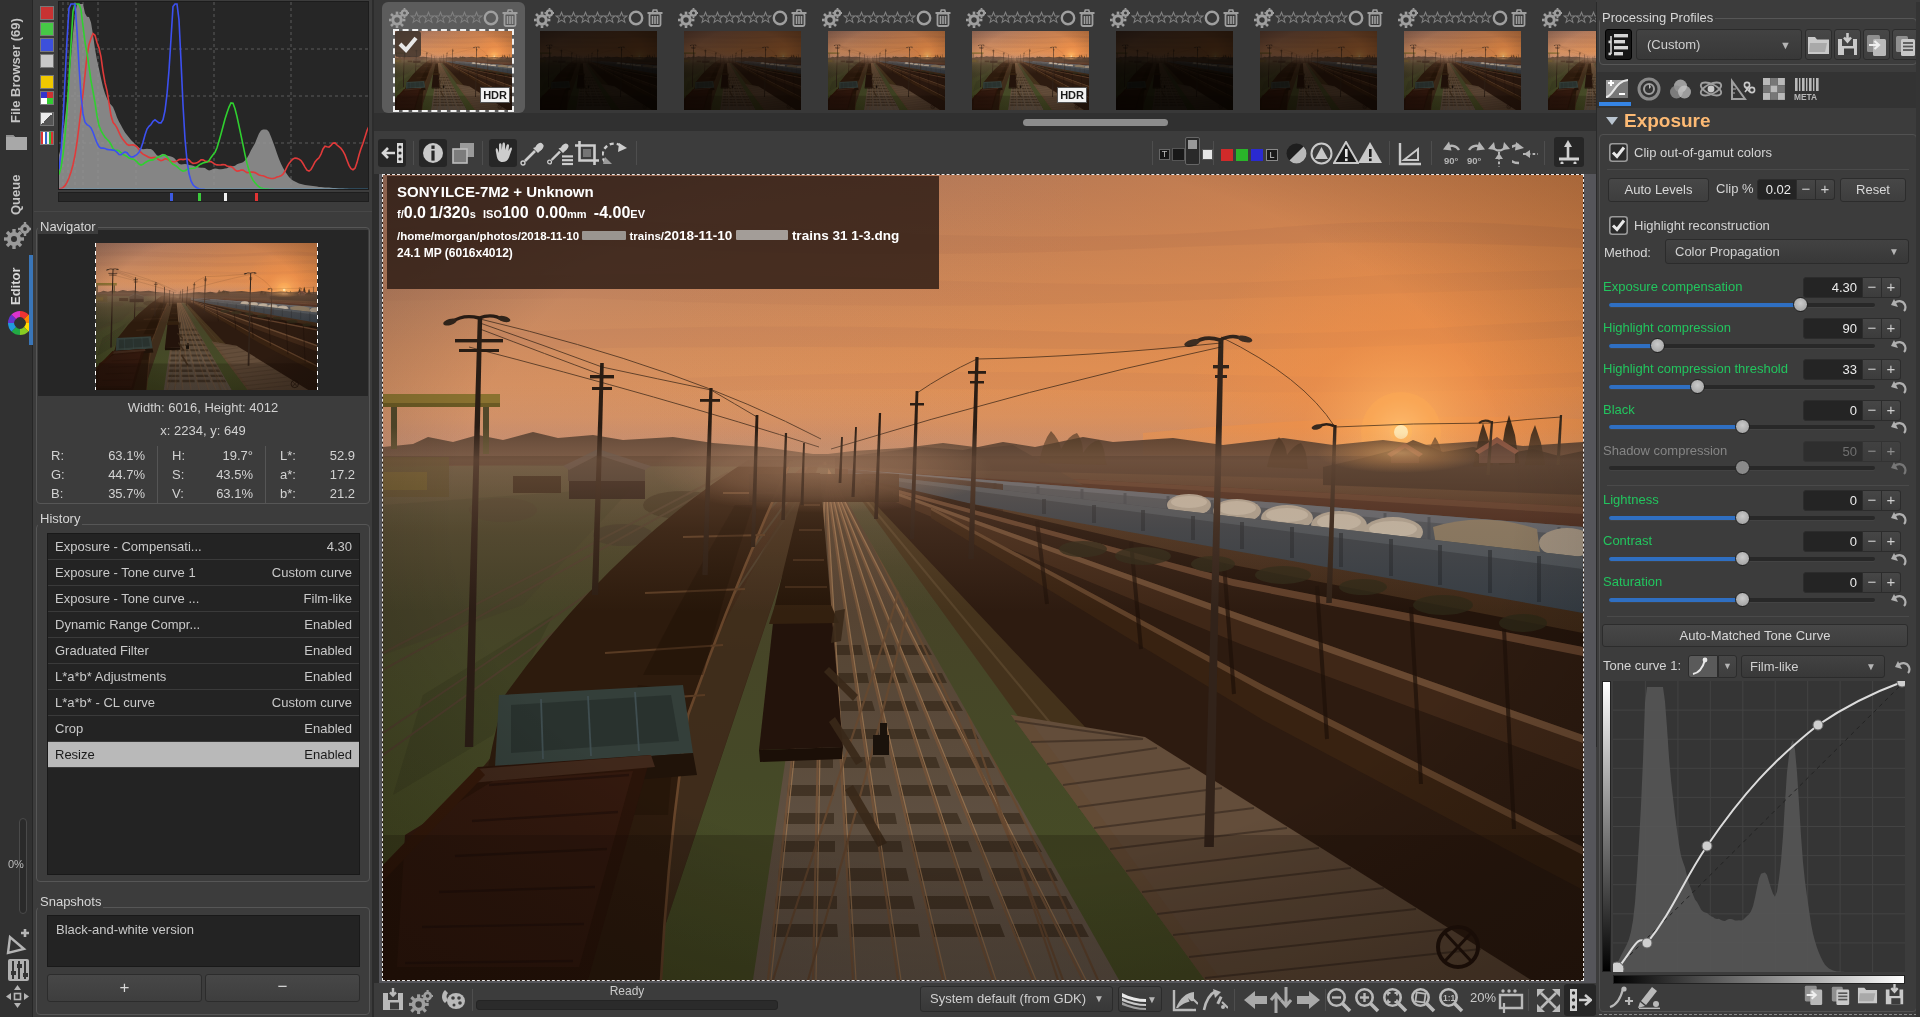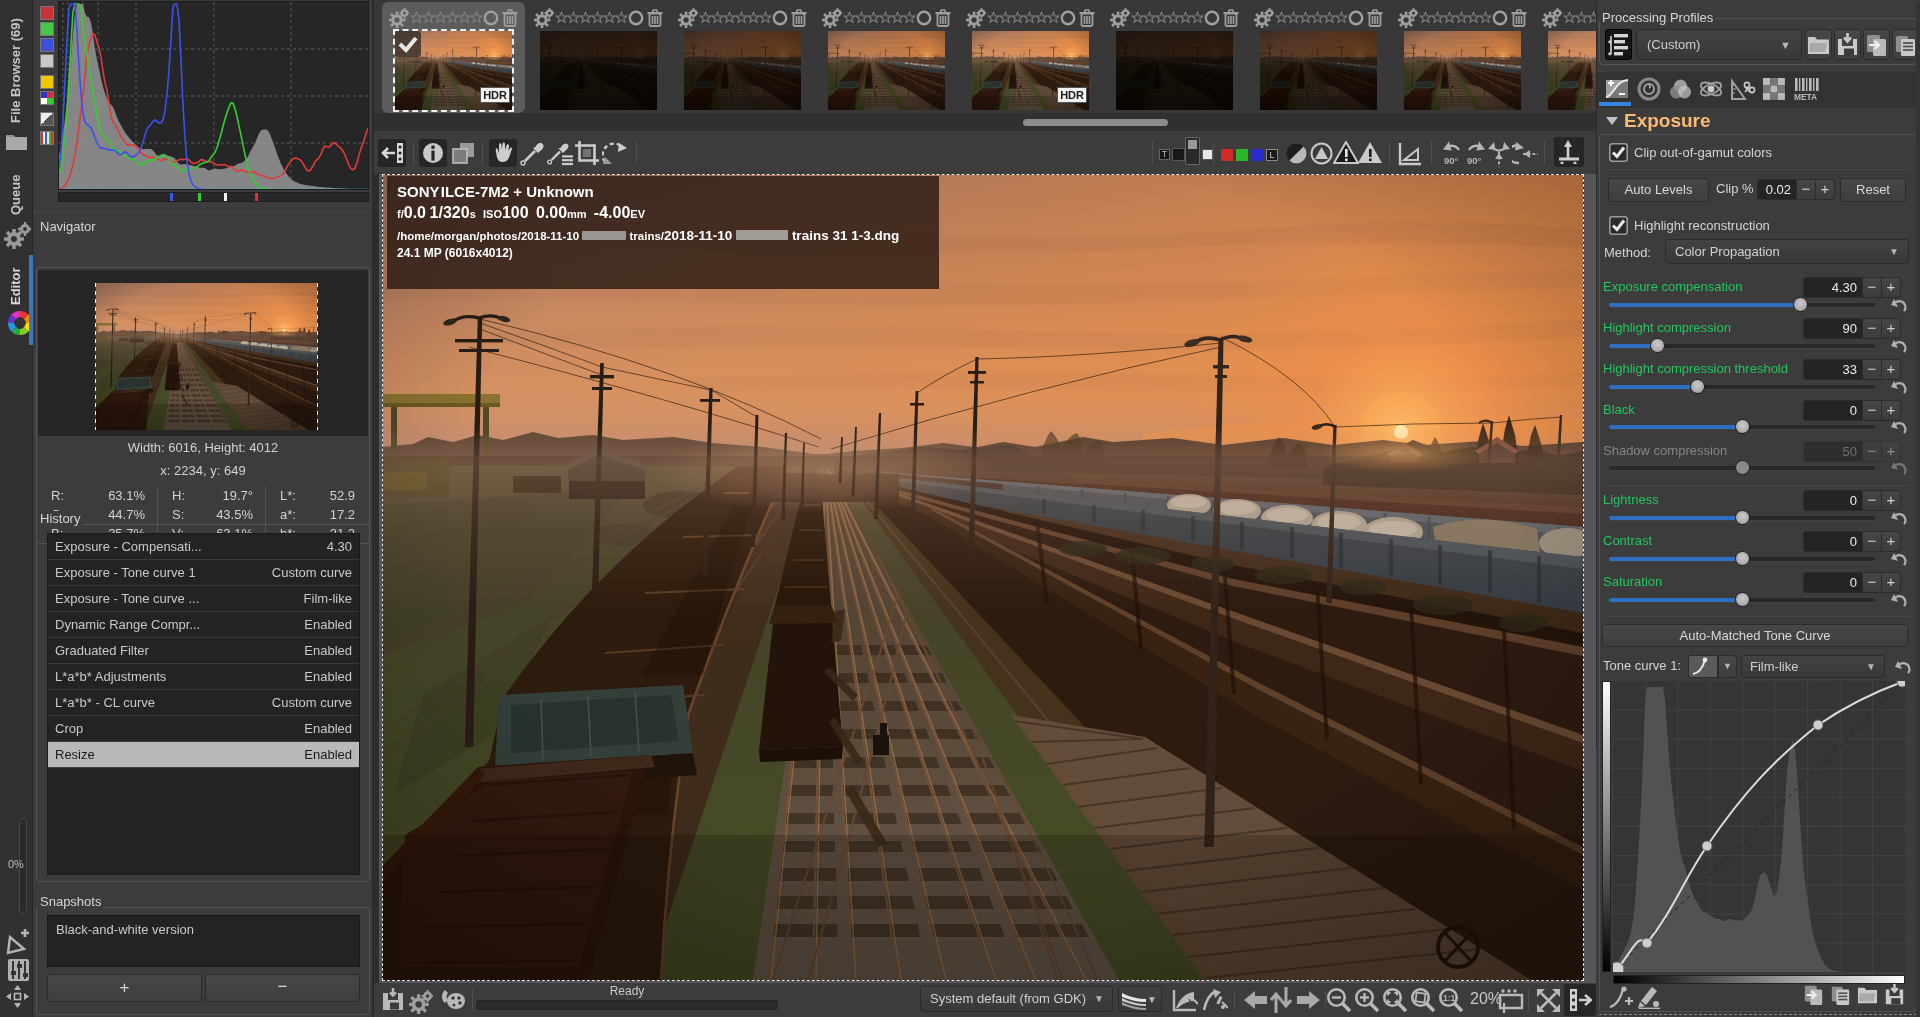--- a/index.html
+++ b/index.html
@@ -148,21 +148,21 @@
 
   <div class="abs" style="left:24px;top:192px;width:311px;height:10px;background:#282828;border:1px solid #1e1e1e;">
     <div class="abs" style="left:111px;top:0;width:3px;height:8px;background:#3c5ae0;"></div>
     <div class="abs" style="left:139px;top:0;width:3px;height:8px;background:#3bc83b;"></div>
     <div class="abs" style="left:165px;top:0;width:3px;height:8px;background:#f0f0f0;"></div>
     <div class="abs" style="left:196px;top:0;width:3px;height:8px;background:#e03333;"></div>
   </div>
   <div class="abs" style="left:0;top:211px;width:338px;height:1px;background:#474747;"></div>
 
   <div class="flabel" style="left:4px;top:219px;">Navigator</div>
-  <div class="abs frame" style="left:2px;top:227px;width:334px;height:277px;margin-top:40px;">
+  <div class="abs frame" style="left:2px;top:227px;width:334px;height:277px;">
     <div class="abs" style="left:1px;top:2px;width:330px;height:166px;background:#262626;"></div>
     <div class="abs" style="left:58px;top:15px;width:223px;height:147px;">
       <svg width="223" height="147" viewBox="0 0 1200 805" preserveAspectRatio="none">
             <use href="#photo"></use>
           </svg>
       <div class="abs" style="left:0;top:0;width:1px;height:147px;background:repeating-linear-gradient(#fff 0 4px,#333 4px 8px);"></div>
       <div class="abs" style="left:222px;top:0;width:1px;height:147px;background:repeating-linear-gradient(#fff 0 4px,#333 4px 8px);"></div>
     </div>
     <div class="abs" style="left:0;top:172px;width:332px;text-align:center;color:#d2d2d2;">Width: 6016, Height: 4012</div>
     <div class="abs" style="left:0;top:195px;width:332px;text-align:center;color:#d2d2d2;">x: 2234, y: 649</div>
@@ -559,21 +559,21 @@
           </g>
         </svg>
     <svg class="abs" style="left:1038px;top:4px;" width="26" height="26" viewBox="0 0 26 26">
           <use href="#zoomg"></use>
       <rect x="6" y="6" width="9" height="9" fill="none" stroke="#b9b9b9" stroke-width="1.8" transform="rotate(8 10.5 10.5)"></rect>
         </svg>
     <svg class="abs" style="left:1066px;top:4px;" width="26" height="26" viewBox="0 0 26 26">
           <use href="#zoomg"></use>
       <text x="5" y="14" font-size="8.5" font-weight="bold" fill="#b9b9b9">1:1</text>
         </svg>
-    <div class="abs" style="left:1098px;top:7px;width:38px;color:#c9c9c9;font-size:16px;">20%</div>
+    <div class="abs" style="left:1098px;top:7px;width:38px;color:#c9c9c9;font-size:13px;">20%</div>
     <svg class="abs" style="left:1124px;top:4px;" width="30" height="26" viewBox="0 0 30 26">
       <path d="M4 8 L4 21 L26 21 L26 8 Z" fill="none" stroke="#b9b9b9" stroke-width="2.4"></path>
       <circle cx="7" cy="4" r="1.7" fill="#b9b9b9"></circle>
           <circle cx="13" cy="4" r="1.7" fill="#b9b9b9"></circle>
           <circle cx="19" cy="4" r="1.7" fill="#b9b9b9"></circle>
       <path d="M8 26 L8 16 M3 21 L13 21" stroke="#b9b9b9" stroke-width="2.2"></path>
     </svg>
     <div class="abs" style="left:1156px;top:6px;width:1px;height:22px;background:#4e4e4e;"></div>
     <svg class="abs" style="left:1164px;top:5px;" width="25" height="25" viewBox="0 0 25 25">
       <g fill="#b9b9b9">

